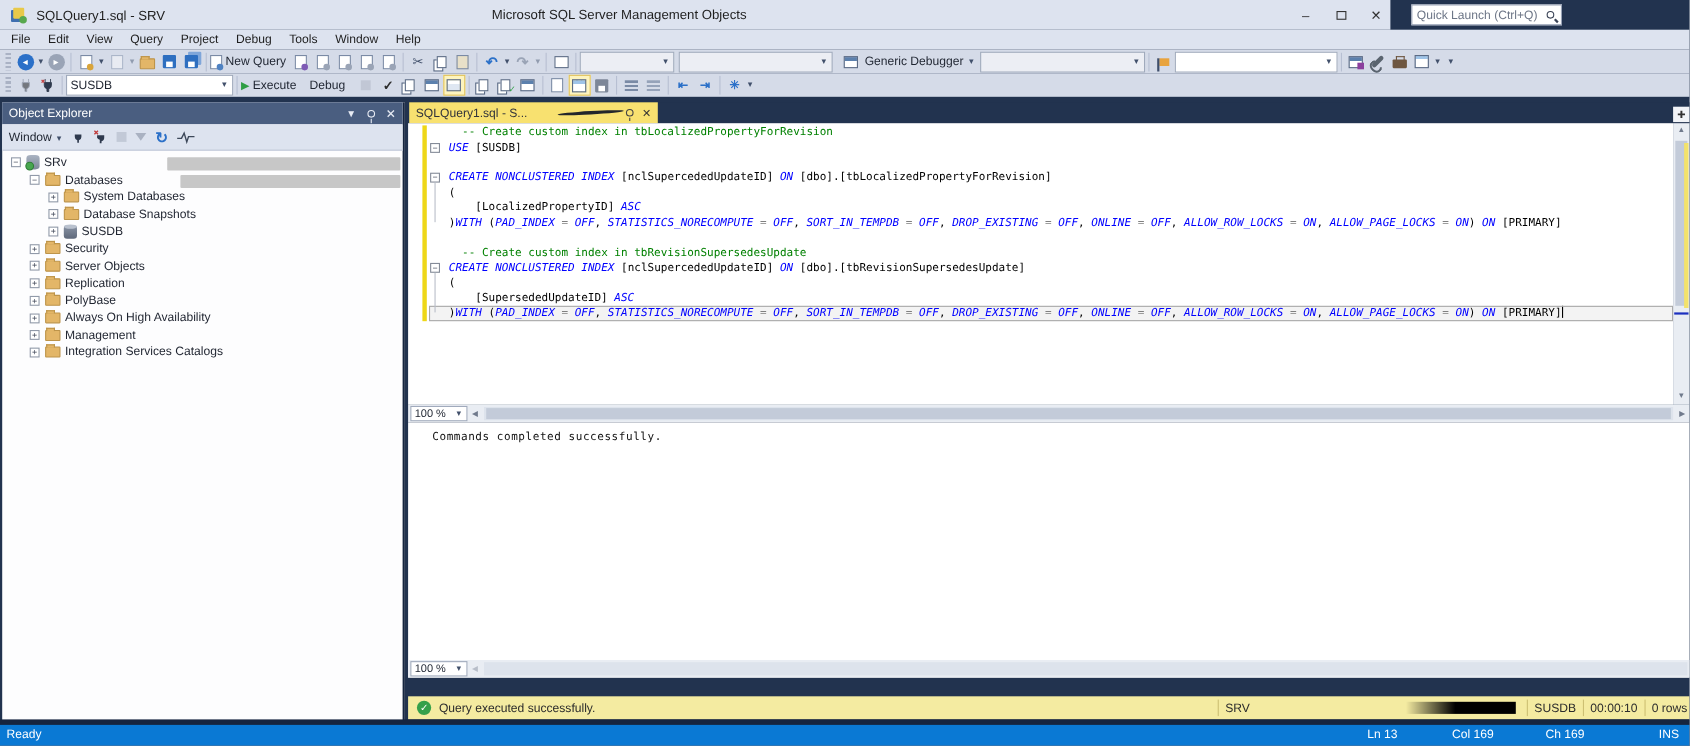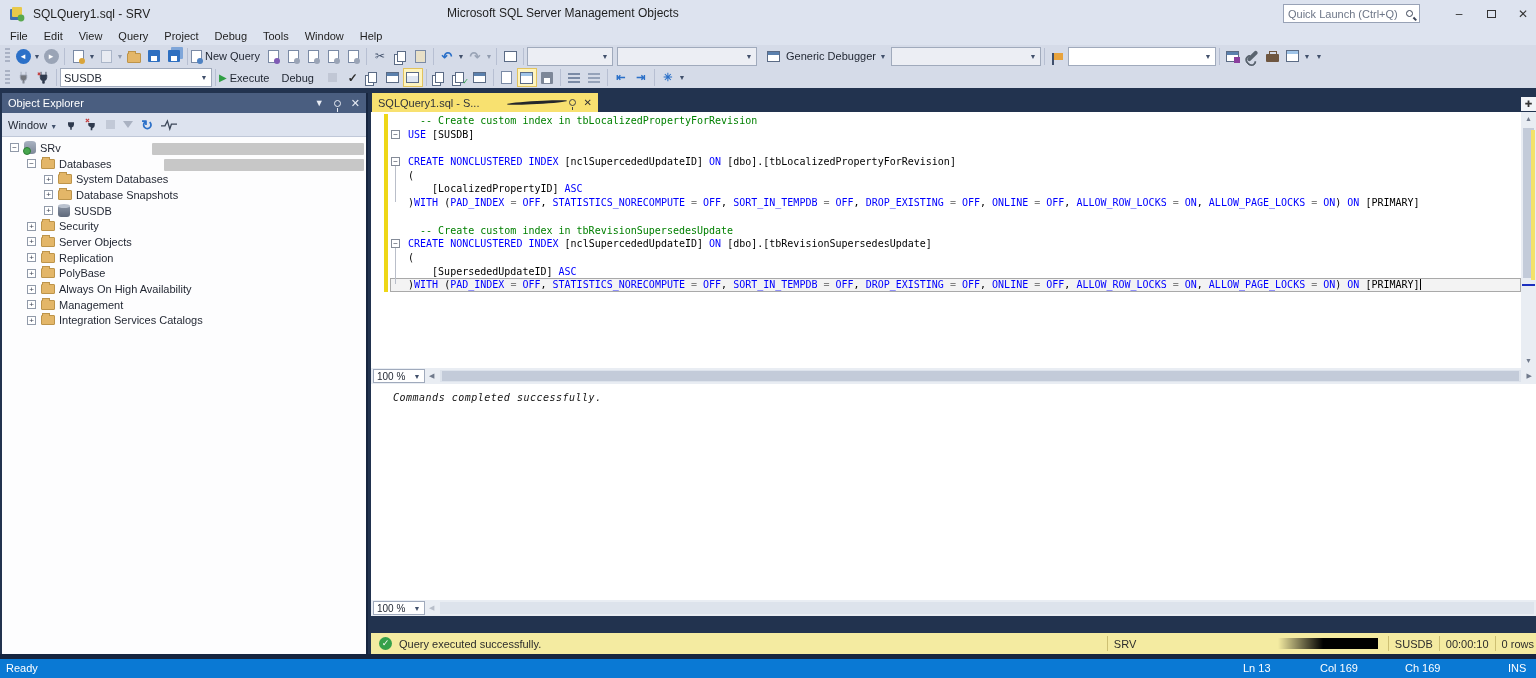--- a/index.html
+++ b/index.html
@@ -1,21 +1,21 @@
 <!DOCTYPE html>
 <html style="--kw: #0000ff; --cm: #008000; --op: #808080;"><head>
 <meta charset="utf-8">
 <style>
   * { margin:0; padding:0; box-sizing:border-box; }
   html,body { width:1536px; height:678px; overflow:hidden; }
   body { font-family:"Liberation Sans", sans-serif; font-size:11px; color:#1e2430; }
   #root { position:relative; width:1536px; height:678px; background:#22334f; }
 
   
-  .titlebar { position:absolute; left:0; top:0; width:1536px; height:27px; background:#dde3ef; display:flex; align-items:center; }
+  .titlebar { position:absolute; left:0; top:0; width:1264px; height:27px; background:#dde3ef; display:flex; align-items:center; }
   .app-icon { width:16px; height:16px; margin:0 8px 0 9px; }
   .title-left { font-size:12px; color:#1e1e1e; }
   .title-center { position:absolute; left:447px; top:6px; font-size:12px; color:#1e1e1e; }
   .quick-launch { position:absolute; left:1283px; top:4px; width:137px; height:19px; background:#fff; border:1px solid #98a2b6; display:flex; align-items:center; padding:0 4px; }
   .quick-launch .ph { color:#6d7687; font-size:11px; flex:1; }
   .mag { width:7px; height:7px; border:1.5px solid #3a4356; border-radius:50%; position:relative; margin-right:2px; }
   .mag::after { content:""; position:absolute; width:4px; height:1.5px; background:#3a4356; left:6px; top:7px; transform:rotate(45deg); }
   .win-btns { position:absolute; right:6px; top:0; height:27px; display:flex; align-items:center; gap:18px; }
   .win-btn { width:14px; height:14px; display:flex; align-items:center; justify-content:center; color:#333; font-size:12px; }
   .ic-restore { width:9px; height:8px; border:1px solid #333; position:relative; background:#dde3ef; }
@@ -92,41 +92,41 @@
   .tab-x { font-size:10px; color:#333; }
   .tab-right-caret { position:absolute; right:4px; top:4px; color:#cfd6e4; font-size:8px; }
 
   .editor { position:absolute; left:371px; top:112px; width:1150px; height:256px; background:#fff; font-family:"DejaVu Sans Mono", monospace; font-size:10px; line-height:13.7px; }
   .change-bar { position:absolute; left:13px; top:2px; width:4px; height:178px; background:#eed717; }
   .code-area { position:absolute; left:0; top:2px; right:0; }
   .code-line { height:13.7px; margin-left:19px; padding-left:18px; position:relative; white-space:pre; }
   .code-line.active { background:#f3f3f3; outline:1px solid #a9a9a9; outline-offset:-1px; }
   .fold { position:absolute; left:1px; top:2px; width:9px; height:9px; border:1px solid #848b98; background:#fff; font-size:8px; line-height:7px; text-align:center; color:#3c4354; font-family:"Liberation Sans",sans-serif; }
   .guide { position:absolute; left:24px; width:1px; background:#b9bec9; }
-  .tk-w { color:#000; } .tk-k { color:var(--kw,#0000ff); } .tk-c { color:var(--cm,#008000); } .tk-o { color:var(--op,#808080); }
+  .tk-w { color:#000; } .tk-k { color:var(--kw,#0000ff);font-style:italic; } .tk-c { color:var(--cm,#008000); } .tk-o { color:var(--op,#808080); }
   .text-caret { display:inline-block; width:1px; height:11px; background:#000; vertical-align:-2px; }
 
   .vscroll { position:absolute; left:1521px; top:112px; width:15px; height:256px; background:#e9edf3; }
   .vscroll .arr { position:absolute; left:0; width:15px; height:14px; color:#707a8c; font-size:7px; text-align:center; line-height:14px; }
   .vs-thumb { position:absolute; left:2px; top:16px; width:11px; height:150px; background:#c3cbd9; }
   .vs-changes { position:absolute; right:1px; top:18px; width:4px; height:150px; background:#f3e26a; }
   .vs-caretmark { position:absolute; left:1px; top:172px; width:13px; height:2px; background:#1b2fbf; }
   .split-box { position:absolute; left:1521px; top:97px; width:15px; height:14px; background:#f2f4f8; color:#333; font-size:9px; text-align:center; line-height:14px; }
 
   .hscroll { position:absolute; left:371px; top:368px; width:1165px; height:16px; background:#e9edf3; display:flex; align-items:center; }
   .zoom-combo { width:52px; height:14px; background:#fff; border:1px solid #a0aabc; margin-left:2px; display:flex; align-items:center; justify-content:space-between; padding:0 3px; font-size:10px; }
   .hs-arr { color:#707a8c; font-size:7px; padding:0 4px; }
   .hs-track { flex:1; height:12px; margin:0 2px; background:#dde3ec; position:relative; }
   .hs-thumb { position:absolute; left:2px; top:1px; height:10px; right:2px; background:#c3cbd9; }
 
   .results { position:absolute; left:371px; top:384px; width:1165px; height:232px; background:#fff; }
   .res-tabrow { height:20px; padding-left:7px; padding-top:2px; }
   .res-tab { display:inline-flex; align-items:center; gap:5px; height:18px; border:1px solid #8d99ad; border-bottom:none; background:#fff; padding:0 8px; font-size:11px; }
   .ic-msgs { width:11px; height:11px; border:1px solid #5b6b85; background:linear-gradient(#9fb6d4 0 3px,#fff 3px); box-shadow:2px -2px 0 -1px #fff,2px -2px 0 #5b6b85; }
-  .res-body { font-family:"DejaVu Sans Mono", monospace; font-size:10px; color:#111; padding:8px 0 0 22px; letter-spacing:.5px;font-style:italic; }
+  .res-body { font-family:"DejaVu Sans Mono", monospace; font-size:10px; color:#111; padding:8px 0 0 22px; letter-spacing:.5px; }
   .res-hscroll { position:absolute; left:0; bottom:0; width:1165px; height:16px; background:#e9edf3; display:flex; align-items:center; }
 
   .exec-strip { position:absolute; left:371px; top:633px; width:1165px; height:21px; background:#f4eba1; display:flex; align-items:center; font-size:11px; color:#2c2c2c; }
   .ok-circle { width:13px; height:13px; border-radius:50%; background:#35a04a; color:#fff; font-size:9px; text-align:center; line-height:13px; margin:0 7px 0 8px; flex:none; }
   .strip-right { position:absolute; right:0; top:0; height:21px; display:flex; align-items:center; }
   .strip-div { width:1px; height:15px; background:#cdc073; margin:0 6px; }
   .strip-field { white-space:nowrap; }
   .grad-bar { width:100px; height:11px; background:linear-gradient(to left,#000 55%,rgba(0,0,0,0)); margin:0 4px; }
   .srv-cell { width:160px; }
 

